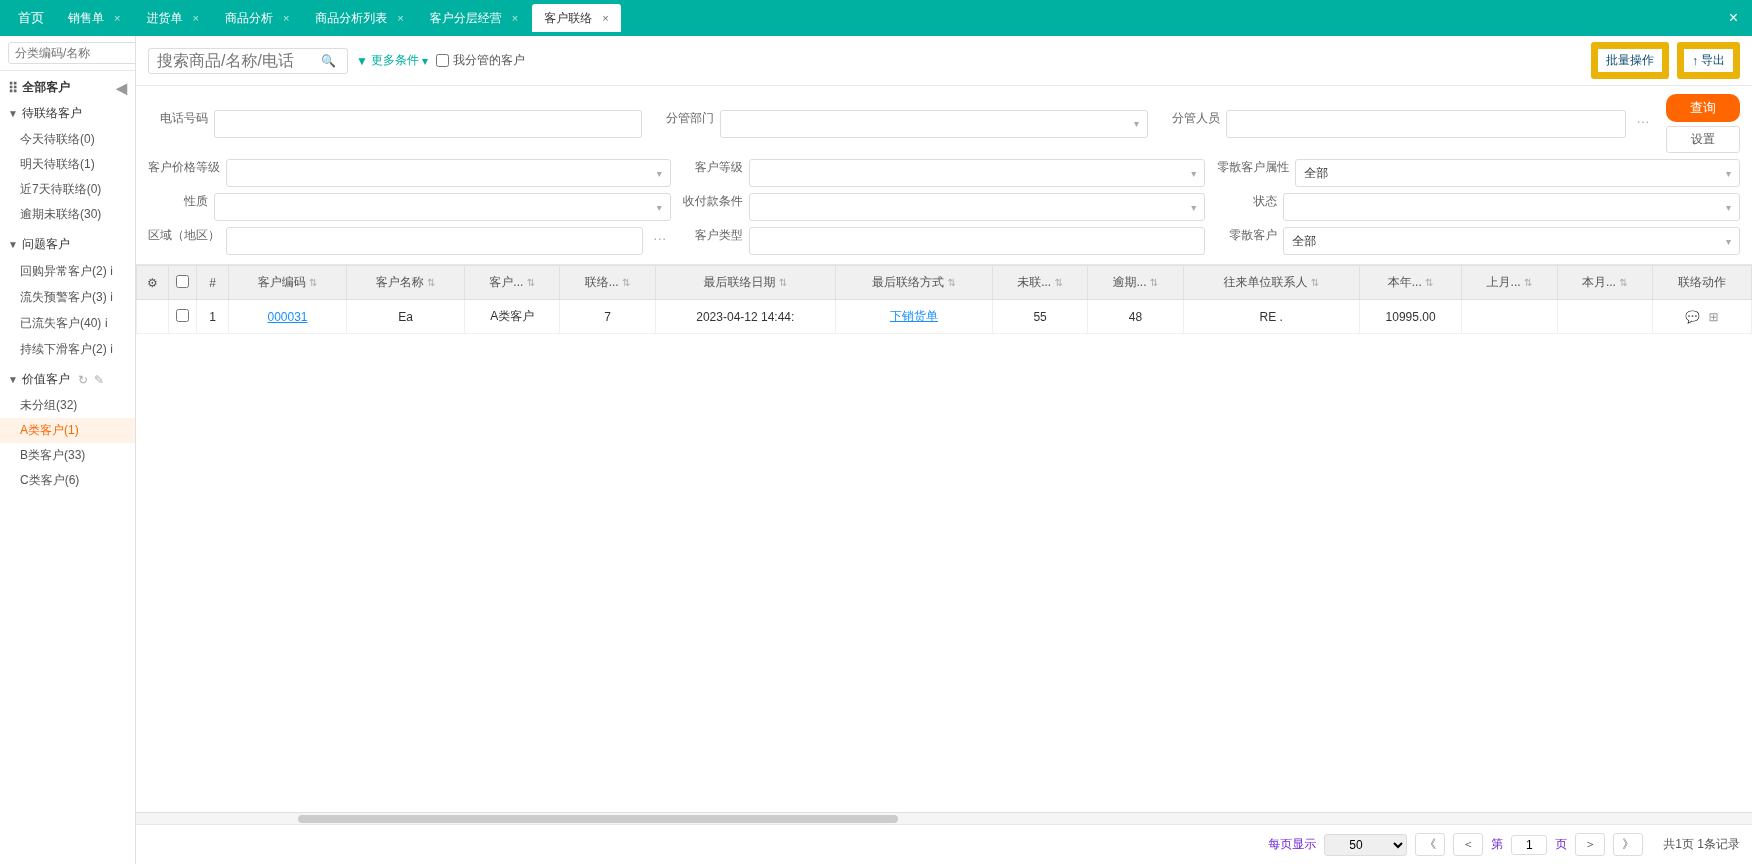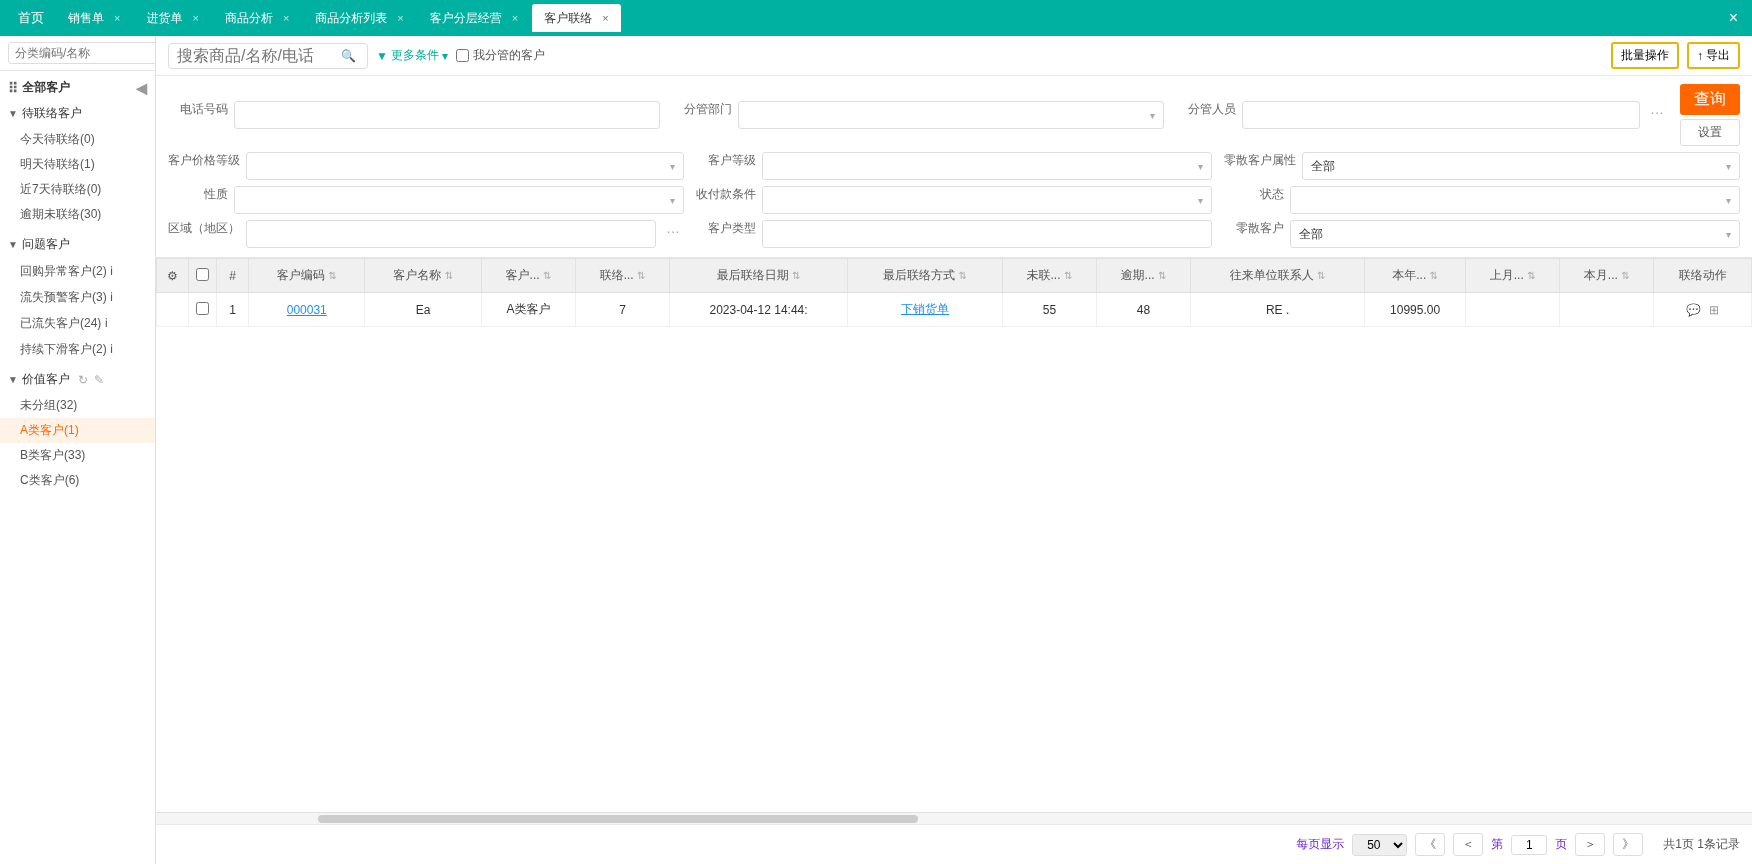--- a/index.html
+++ b/index.html
@@ -33,21 +33,21 @@
     .nav-close-btn { color: #fff; font-size: 16px; cursor: pointer; padding: 0 6px; }
 
     
     .main-layout {
       display: flex;
       height: calc(864px - 36px);
     }
 
     
     .sidebar {
-      width: 156px;
+      width: 136px;
       background: #fff;
       border-right: 1px solid #e0e0e0;
       display: flex;
       flex-direction: column;
       overflow-y: auto;
     }
     .sidebar-search {
       display: flex;
       align-items: center;
       padding: 6px 8px;
@@ -146,25 +146,25 @@
       align-items: center;
       gap: 4px;
       color: #555;
       cursor: pointer;
     }
     .toolbar-right { margin-left: auto; display: flex; gap: 8px; align-items: center; }
     .toolbar-btn {
       display: flex;
       align-items: center;
       gap: 3px;
-      color: #000000;
+      color: #0c4a6e;
       cursor: pointer;
       font-size: 12px;
       padding: 3px 8px;
-      border: 2px solid #eab308;
+      border: 7px solid #eab308;
       border-radius: 3px;
       background: #fff;
     }
 
     
     .filter-panel {
       background: #fff;
       border-bottom: 1px solid #e8e8e8;
       padding: 8px 12px;
     }
@@ -218,24 +218,24 @@
     .filter-buttons {
       display: flex;
       flex-direction: column;
       gap: 4px;
       min-width: 60px;
     }
     .btn-query {
       background: #ff6600;
       color: #fff;
       border: none;
-      border-radius: 3px;
-      padding: 5px 14px;
-      cursor: pointer;
-      font-size: 16px;
+      border-radius: 10px;
+      padding: 5px 24px;
+      cursor: pointer;
+      font-size: 13px;
     }
     .btn-settings {
       background: #fff;
       color: #555;
       border: 1px solid #ddd;
       border-radius: 3px;
       padding: 4px 14px;
       cursor: pointer;
       font-size: 12px;
     }
@@ -282,24 +282,23 @@
       padding: 8px 12px;
       background: #fff;
       border-top: 1px solid #e8e8e8;
       gap: 8px;
       justify-content: flex-end;
     }
     .pagination-label { color: #6d28d9; }
     .pagination-select {
       border: 1px solid #ddd;
       border-radius: 3px;
-      padding: 2px 6px;
+      padding: 2px 20px;
       font-size: 12px;
       outline: none;
-      text-align: center;
     }
     .pagination-btn {
       border: 1px solid #ddd;
       background: #fff;
       border-radius: 3px;
       padding: 2px 8px;
       cursor: pointer;
       color: #555;
       font-size: 12px;
     }
@@ -397,21 +396,21 @@
       <div class="sidebar-item">逾期未联络(30)</div>
     </div>
 
     <div class="sidebar-section-block">
       <div class="sidebar-section-title">
         <span class="arrow">▼</span>
         <span>问题客户</span>
       </div>
       <div class="sidebar-item">回购异常客户(2) ℹ</div>
       <div class="sidebar-item">流失预警客户(3) ℹ</div>
-      <div class="sidebar-item">已流失客户(24) ℹ</div>
+      <div class="sidebar-item">已流失客户(40) ℹ</div>
       <div class="sidebar-item">持续下滑客户(2) ℹ</div>
     </div>
 
     <div class="sidebar-section-block">
       <div class="sidebar-section-title">
         <span class="arrow">▼</span>
         <span>价值客户</span>
         <span style="margin-left:4px; color:#aaa;">↻</span>
         <span style="margin-left:2px; color:#aaa;">✎</span>
       </div>

